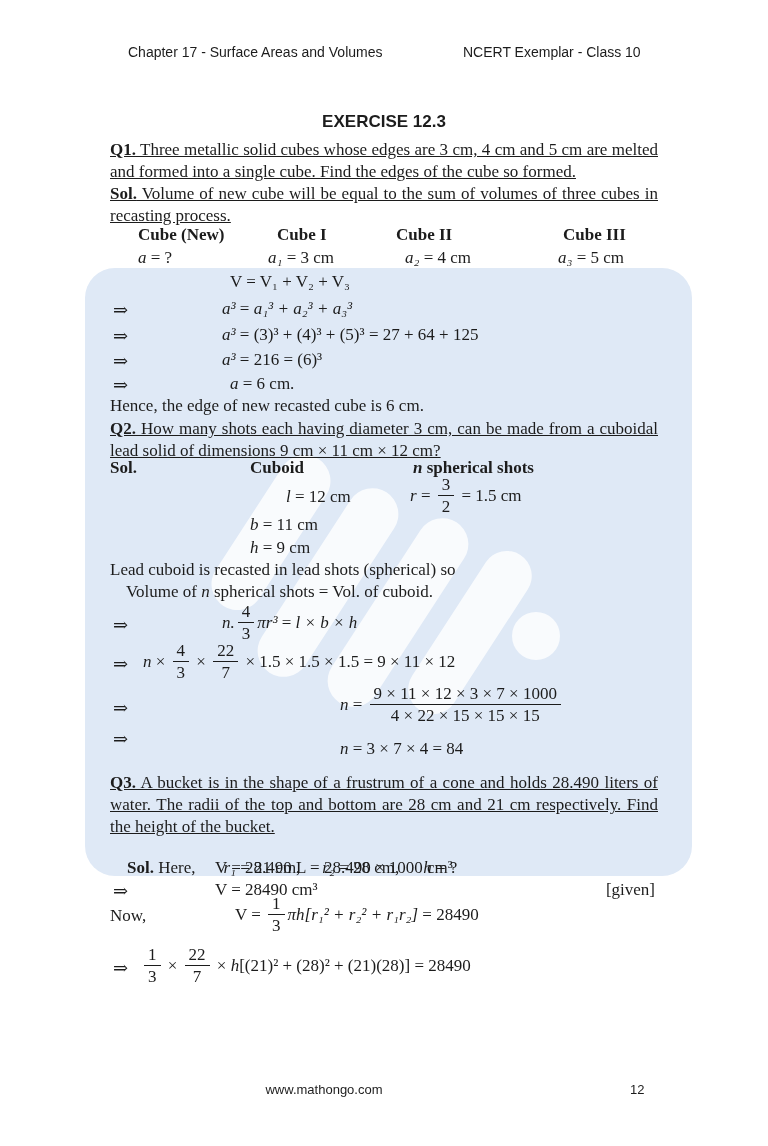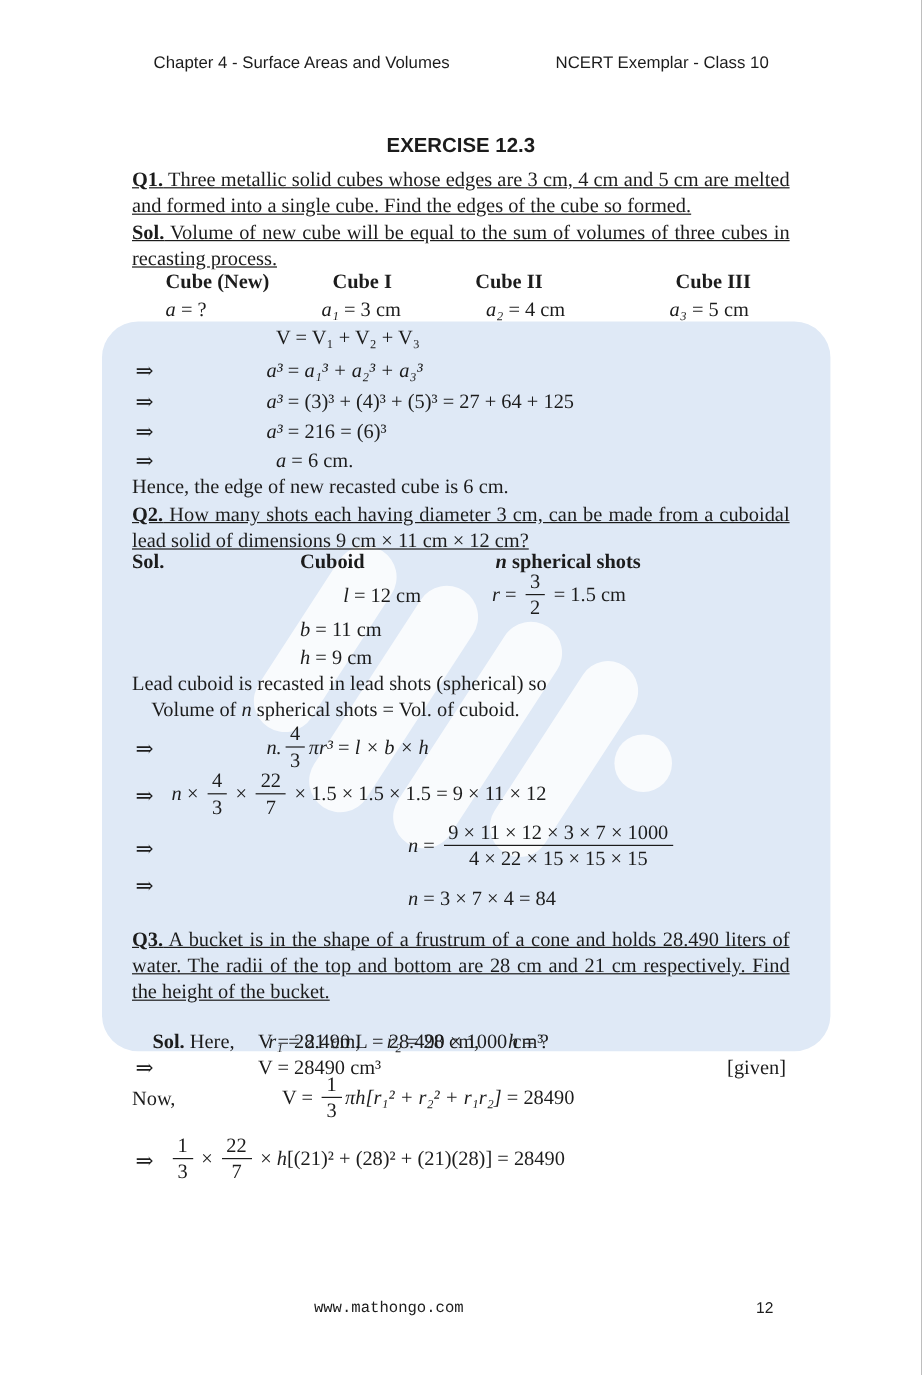--- a/index.html
+++ b/index.html
@@ -14,38 +14,38 @@
   .eq{position:absolute;display:flex;align-items:center;white-space:pre;}
   .arrow{position:absolute;left:113px;font-size:18px;}
   .frac{display:inline-block;text-align:center;vertical-align:middle;margin:0 3px;}
   .frac .num{display:block;padding:0 4px;border-bottom:1.5px solid #1c1c1c;line-height:21px;}
   .frac .den{display:block;padding:0 4px;line-height:21px;}
   #hl-box{position:absolute;left:85px;top:268px;width:607px;height:608px;border-radius:30px;
           background:#dfe9f6;z-index:0;}
   .content{z-index:2;}
   .wm-bar{position:absolute;background:rgba(255,255,255,0.8);border-radius:30px;transform:rotate(33deg);}
   .wm-dot{position:absolute;background:rgba(255,255,255,0.8);border-radius:50%;}
-  #footer-url{position:absolute;left:0;top:1082px;width:648px;text-align:center;font-size:13px;font-family:Liberation Mono, monospace;}
+  #footer-url{position:absolute;left:0;top:1082px;width:648px;text-align:center;font-size:13px;}
   #footer-page{position:absolute;left:630px;top:1082px;font-size:13px;}
 </style>
 </head>
 <body>
 
 <div id="page">
 
   <div id="hl-box"></div>
   <div>
     <div class="wm-bar" style="left:245px;top:445px;width:52px;height:175px;"></div>
     <div class="wm-bar" style="left:302px;top:475px;width:52px;height:215px;"></div>
     <div class="wm-bar" style="left:372px;top:505px;width:52px;height:215px;"></div>
     <div class="wm-bar" style="left:445px;top:540px;width:50px;height:185px;"></div>
     <div class="wm-dot" style="left:512px;top:612px;width:48px;height:48px;"></div>
   </div>
 
-  <div class="line sans content" style="left:128px;top:44px;font-size:14px;">Chapter 4 - Surface Areas and Volumes</div>
+  <div class="line sans content" style="left:128px;top:44px;font-size:14px;">Chapter 17 - Surface Areas and Volumes</div>
   <div class="line sans content" style="left:463px;top:44px;font-size:14px;">NCERT Exemplar - Class 10</div>
 
   <div class="abs sans b content" style="left:0;top:112px;width:768px;text-align:center;font-size:17px;">EXERCISE 12.3</div>
 
   <div class="para content" style="left:110px;top:139px;">
     <b>Q1.</b><span> Three metallic solid cubes whose edges are 3 cm, 4 cm and 5 cm are melted and formed into a single cube. Find the edges of the cube so formed.</span>
   </div>
   <div class="para content" style="left:110px;top:183px;">
     <b>Sol.</b><span> Volume of new cube will be equal to the sum of volumes of three cubes in recasting process.</span>
   </div>

